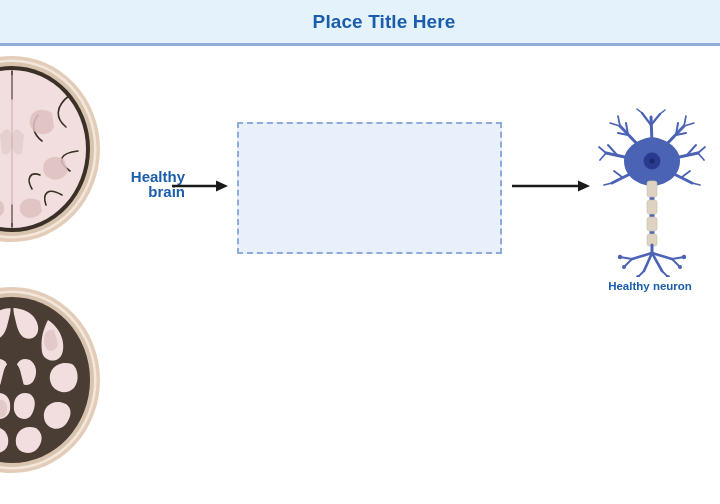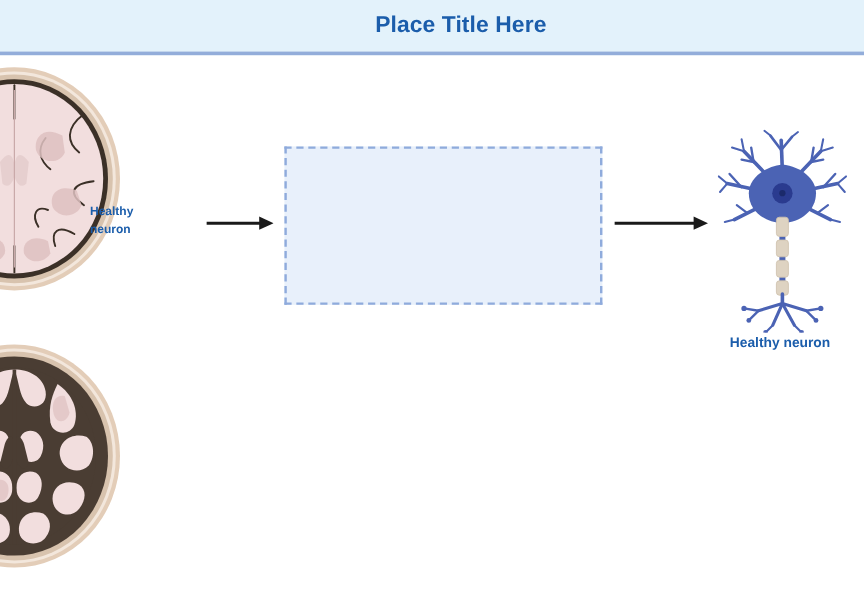--- a/index.html
+++ b/index.html
@@ -56,22 +56,22 @@
     width: 180px;
     height: 188px;
   }
   #brain-healthy-wrap { top: 6px; }
   #brain-alzheimers-wrap { top: 8px; }
   .brain-wrap svg { display: block; }
 
   
   .stage-label {
     position: absolute;
-    text-align: left;
-    font-size: 10px;
+    text-align: right;
+    font-size: 15px;
     font-weight: bold;
     color: #1b5dab;
     line-height: 15px;
     width: 110px;
   }
   #label-healthy-brain { left: 75px; top: 120px; }
 
   .neuron-caption {
     position: absolute;
     text-align: center;
@@ -156,21 +156,21 @@
         <path d="M76 80 C 82 72, 86 72, 88 82 C 90 94, 84 104, 78 98 Z" fill="#e6cfcf"></path>
         <path d="M100 80 C 94 72, 90 72, 88 82 C 86 94, 92 104, 98 98 Z" fill="#e6cfcf"></path>
 
         <line x1="88" y1="20" x2="88" y2="168" stroke="#c9a9a9" stroke-width="1"></line>
       </g>
     </svg>
   </div>
 
   <div class="stage-label" id="label-healthy-brain">
     <div>Healthy</div>
-    <div>neuron</div>
+    <div>brain</div>
   </div>
 
   <div class="arrow" id="arrow-healthy-in">
     <svg width="56" height="14" viewBox="0 0 56 14" xmlns="http://www.w3.org/2000/svg">
       <line x1="0" y1="7" x2="46" y2="7" stroke="#1a1a1a" stroke-width="2.4"></line>
       <polygon points="44,1.5 56,7 44,12.5" fill="#1a1a1a"></polygon>
     </svg>
   </div>
 
   <div class="placeholder-box" id="placeholder-healthy"></div>

